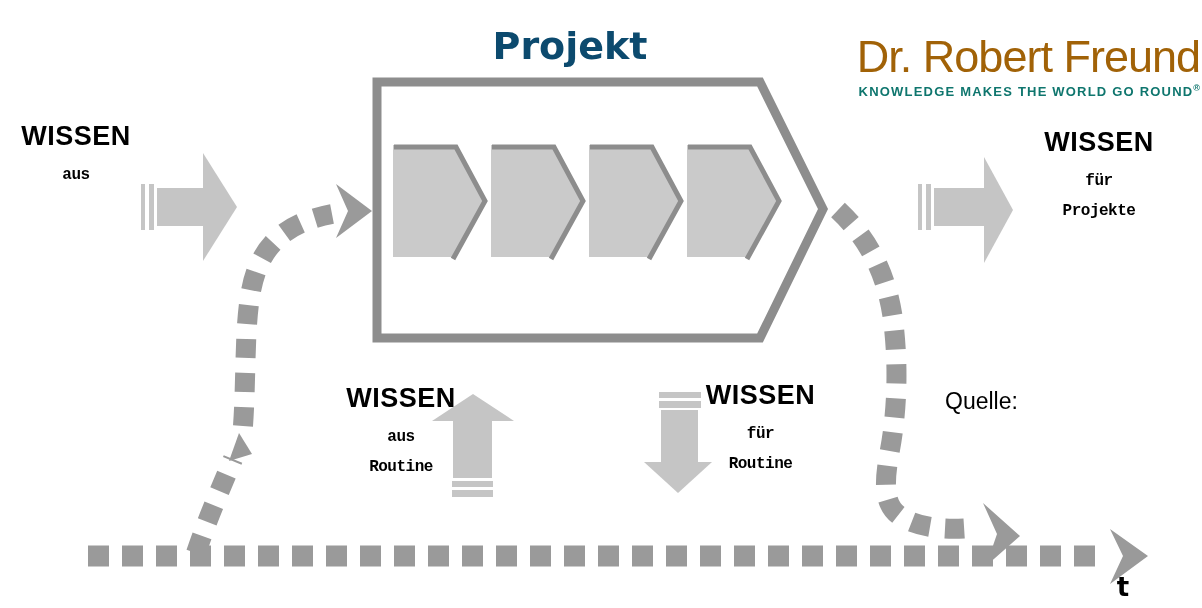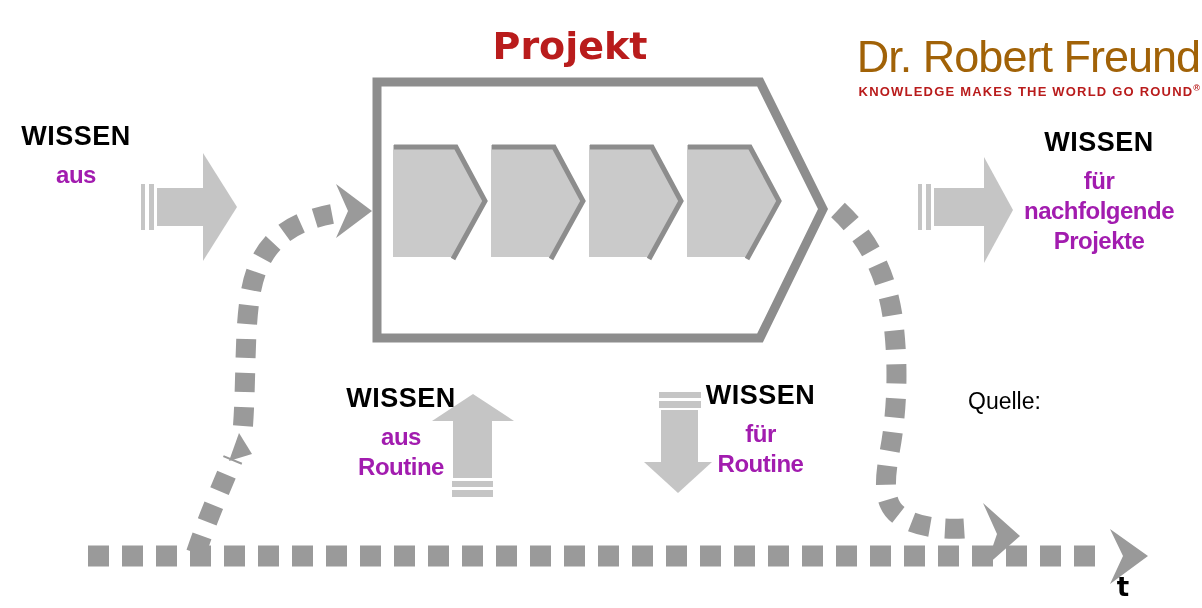--- a/index.html
+++ b/index.html
@@ -8,39 +8,39 @@
     overflow:hidden;font-family:"Liberation Sans",sans-serif;
   }
   .stage svg{position:absolute;left:0;top:0;}
   .abs{position:absolute;}
   .center{text-align:center;}
   .wissen{
     color:#000000;font-family:"Liberation Sans",sans-serif;
     font-weight:bold;font-size:27px;letter-spacing:0.5px;line-height:29px;
   }
   .comic{
-    font-family:Liberation Sans, sans-serif;font-weight:bold;color:#a21caf;
-    font-size:24px;line-height:30px;letter-spacing:-0.5px;
+    font-family:Liberation Mono, monospace;font-weight:bold;color:#000000;
+    font-size:16px;line-height:30px;letter-spacing:-0.5px;
   }
   .title{
-    font-family:"DejaVu Sans",sans-serif;font-weight:bold;color:#b91c1c;
+    font-family:"DejaVu Sans",sans-serif;font-weight:bold;color:#0c4a6e;
     font-size:38px;letter-spacing:0px;
   }
   .block .wissen{margin-bottom:9px;}
   .quelle{
     font-family:"Liberation Sans",sans-serif;color:#000;
     font-size:23px;line-height:31px;
   }
   .logo{width:378px;text-align:right;}
   .logo-name{
     color:#a16207;font-size:45px;font-weight:400;letter-spacing:-1px;
     line-height:46px;white-space:nowrap;
   }
   .logo-tagline{
-    color:#b91c1c;font-size:13px;font-weight:bold;letter-spacing:1.2px;
+    color:#0f766e;font-size:13px;font-weight:bold;letter-spacing:1.2px;
     margin-top:3px;white-space:nowrap;
   }
   .logo-tagline sup{font-size:9px;letter-spacing:0;}
   .t-label{
     font-family:"DejaVu Sans",sans-serif;font-weight:bold;color:#000;
     font-size:26px;
   }
 </style>
 </head>
 <body>
@@ -118,35 +118,34 @@
   </div>
 
   <div class="abs block center" style="left:0px;top:122px;width:152px;">
     <div class="wissen">WISSEN</div>
     <div class="comic">aus</div>
   </div>
 
   <div class="abs block center" style="left:1013px;top:128px;width:172px;">
     <div class="wissen">WISSEN</div>
     <div class="comic">für</div>
-    <div class="comic">nachfolgende</div>
     <div class="comic">Projekte</div>
   </div>
 
   <div class="abs block center" style="left:330px;top:384px;width:142px;">
     <div class="wissen">WISSEN</div>
     <div class="comic">aus</div>
     <div class="comic">Routine</div>
   </div>
 
   <div class="abs block center" style="left:688px;top:381px;width:145px;">
     <div class="wissen">WISSEN</div>
     <div class="comic">für</div>
     <div class="comic">Routine</div>
   </div>
 
-  <div class="abs quelle" style="left:968px;top:386px;">
+  <div class="abs quelle" style="left:945px;top:386px;">
     <div>Quelle:</div>
   </div>
 
   <div class="abs t-label center" style="left:1103px;top:572px;width:40px;">t</div>
 
 </div>
 
 </body></html>

